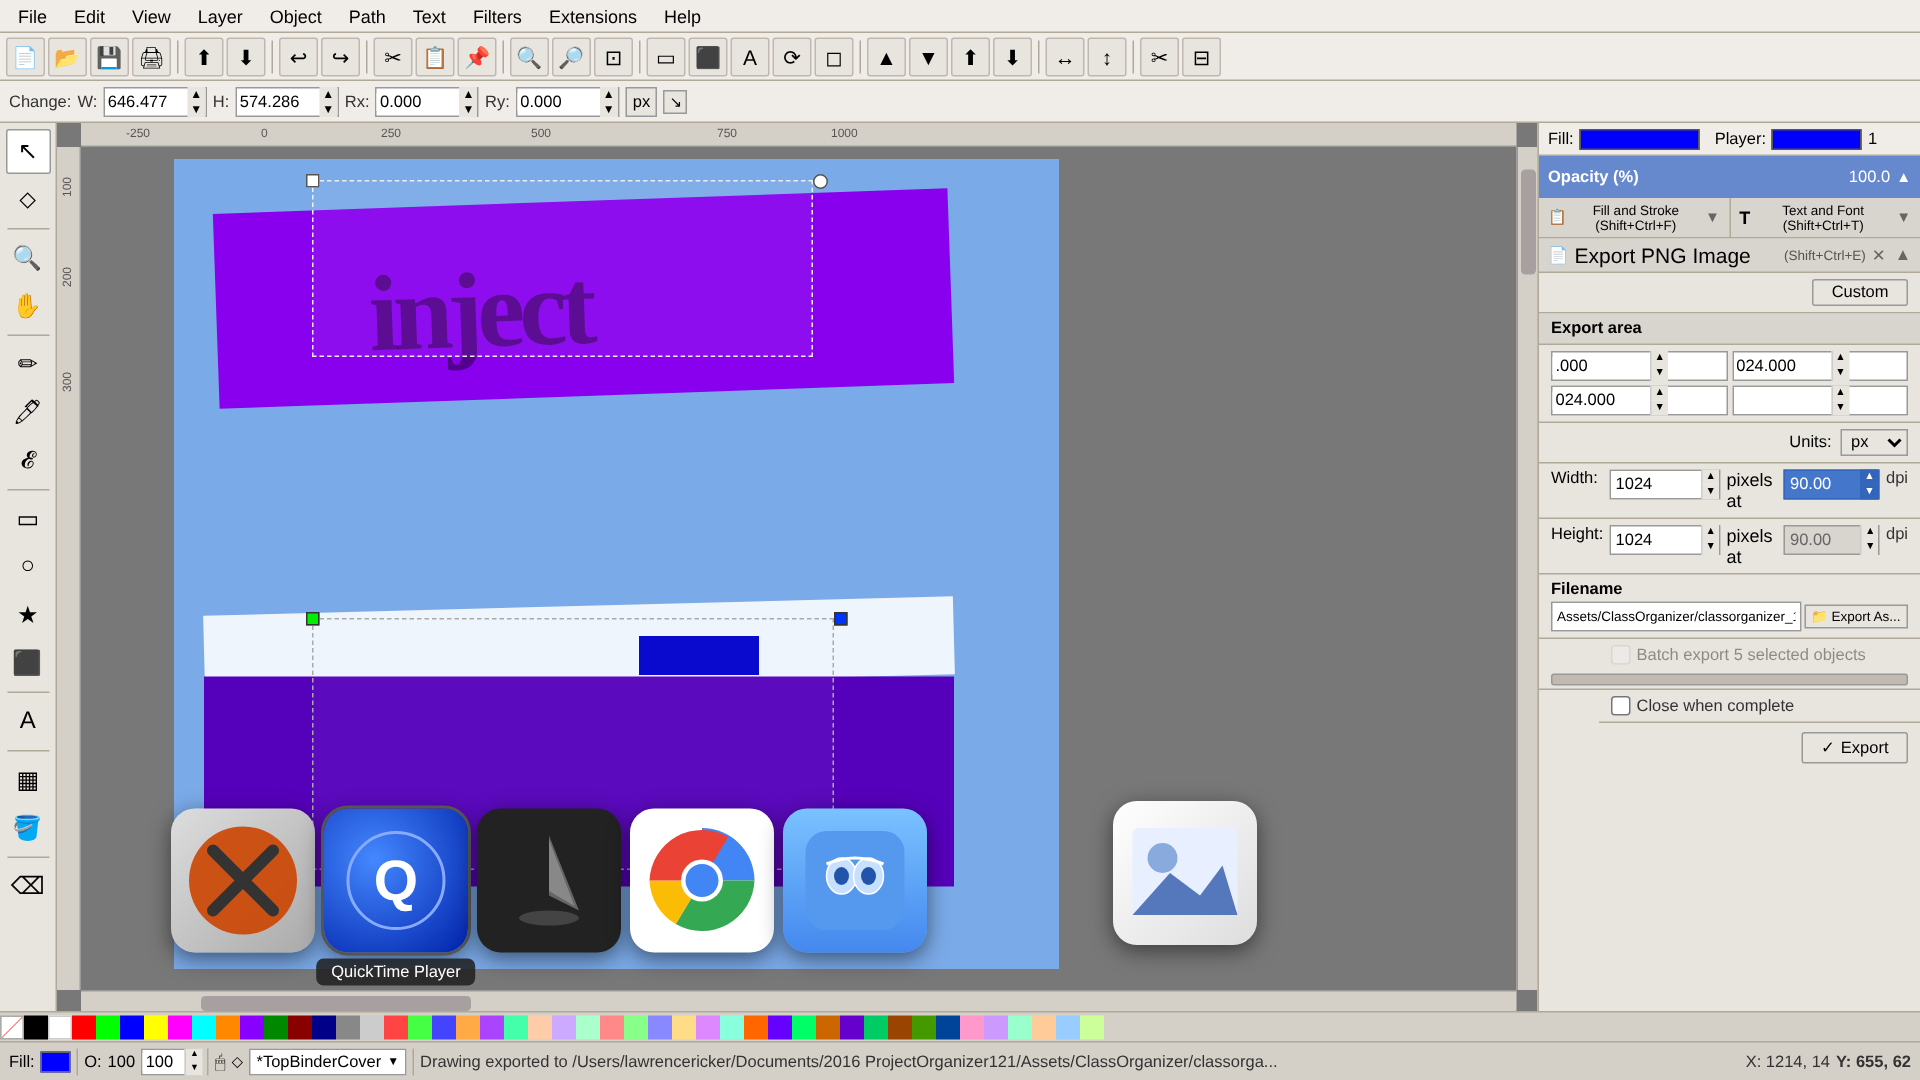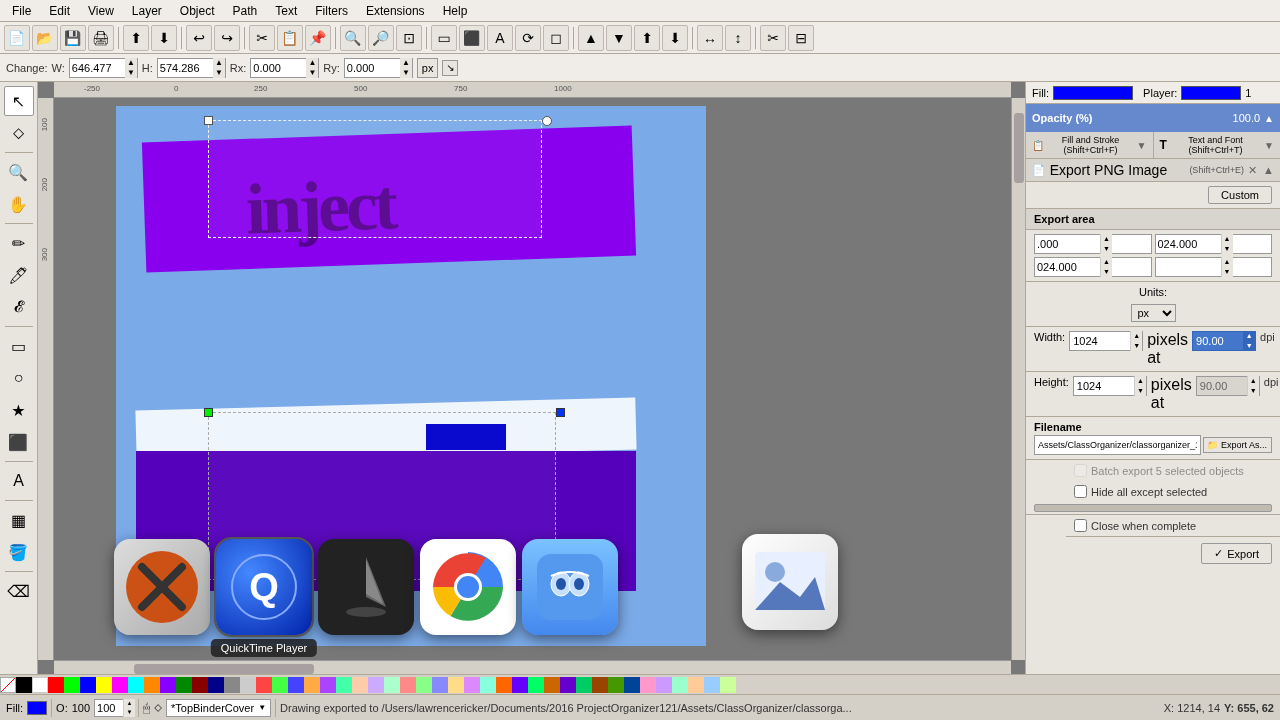--- a/index.html
+++ b/index.html
@@ -134,32 +134,32 @@
     }
 
     
     #coord-grid { display: grid; grid-template-columns: 1fr 1fr; gap: 2px; padding: 4px 8px; border-bottom: 1px solid #b0a898; }
     .coord-input-wrap { display: flex; align-items: center; background: #fff; border: 1px solid #999; height: 20px; }
     .coord-input { border: none; outline: none; width: 65px; font-size: 11px; padding: 0 2px; }
     .coord-spin { display: flex; flex-direction: column; }
     .coord-spin-btn { width: 12px; height: 10px; background: #e8e4de; border: none; cursor: pointer; font-size: 7px; line-height: 10px; text-align: center; border-left: 1px solid #ccc; }
 
     
-    #units-row { display: flex; align-items: center; padding: 4px 8px; gap: 6px; border-bottom: 1px solid #b0a898; flex-direction: column; }
+    #units-row { display: flex; align-items: center; padding: 4px 8px; gap: 6px; border-bottom: 1px solid #b0a898; }
     #units-label { font-size: 11px; }
     .units-select { background: #e8e4de; border: 1px solid #999; font-size: 11px; padding: 1px 2px; cursor: pointer; }
 
     
     .wh-row { display: flex; align-items: flex-start; padding: 4px 8px; gap: 4px; border-bottom: 1px solid #b0a898; }
     .wh-label { font-size: 11px; width: 45px; }
     .wh-input-wrap { display: flex; align-items: center; background: #fff; border: 1px solid #999; height: 20px; flex: 0 0 auto; }
     .wh-input { border: none; outline: none; width: 60px; font-size: 11px; padding: 0 3px; }
     .wh-spin { display: flex; flex-direction: column; }
     .wh-spin-btn { width: 12px; height: 10px; background: #e8e4de; border: none; cursor: pointer; font-size: 7px; line-height: 10px; text-align: center; border-left: 1px solid #ccc; }
-    .wh-mid { font-size: 16px; }
+    .wh-mid { font-size: 12px; }
     .wh-dpi-input-wrap { display: flex; align-items: center; background: #4477cc; border: 1px solid #3366bb; height: 20px; }
     .wh-dpi-input { border: none; outline: none; width: 50px; font-size: 11px; padding: 0 3px; background: #4477cc; color: #fff; }
     .wh-dpi-spin-btn { width: 12px; height: 10px; background: #3366bb; border: none; cursor: pointer; font-size: 7px; line-height: 10px; text-align: center; color: #fff; }
     .wh-dpi-grey-wrap { display: flex; align-items: center; background: #d8d4ce; border: 1px solid #999; height: 20px; }
     .wh-dpi-grey { border: none; outline: none; width: 50px; font-size: 11px; padding: 0 3px; background: #d8d4ce; color: #666; }
     .dpi-label { font-size: 11px; color: #333; }
 
     
     #filename-row { padding: 4px 8px; border-bottom: 1px solid #b0a898; }
     #filename-label { font-size: 11px; font-weight: bold; margin-bottom: 2px; }
@@ -325,21 +325,21 @@
     <div class="tool-btn" title="Eraser">⌫</div>
   </div>
 
   <div id="canvas-area" style="flex:1; position:relative; background:#787878; overflow:hidden;">
 
     <div id="ruler-top" style="position:absolute; top:0; left:16px; right:14px; height:16px; background:#d4d0c8; border-bottom:1px solid #999; overflow:hidden;">
       <span class="ruler-mark" style="left:30px;">-250</span>
       <span class="ruler-mark" style="left:120px;">0</span>
       <span class="ruler-mark" style="left:200px;">250</span>
       <span class="ruler-mark" style="left:300px;">500</span>
-      <span class="ruler-mark" style="left:400px;">750</span>
+      <span class="ruler-mark" style="left:424px;">750</span>
       <span class="ruler-mark" style="left:500px;">1000</span>
     </div>
 
     <div id="ruler-left" style="position:absolute; top:16px; left:0; width:16px; bottom:14px; background:#d4d0c8; border-right:1px solid #999; overflow:hidden;">
       <span class="ruler-vmark" style="top:20px; writing-mode:vertical-lr; transform:rotate(180deg); font-size:8px;">100</span>
       <span class="ruler-vmark" style="top:80px; writing-mode:vertical-lr; transform:rotate(180deg); font-size:8px;">200</span>
       <span class="ruler-vmark" style="top:150px; writing-mode:vertical-lr; transform:rotate(180deg); font-size:8px;">300</span>
     </div>
 
     <div id="canvas-content" style="position:absolute; top:16px; left:16px; right:14px; bottom:14px; overflow:hidden; cursor:crosshair;">
@@ -571,24 +571,20 @@
           <span>Export As...</span>
         </button>
       </div>
     </div>
 
     <div class="checkbox-row checkbox-disabled" style="display:flex; align-items:center; gap:4px; padding:4px 8px;">
       <input type="checkbox" id="batch-cb" disabled="" style="">
       <label for="batch-cb">Batch export 5 selected objects</label>
     </div>
 
-    <div class="checkbox-row" style="display:flex; align-items:center; gap:4px; padding:4px 8px;">
-      <input type="checkbox" id="hide-cb" style="">
-      <label for="hide-cb">Hide all except selected</label>
-    </div>
 
     <div id="progress-area" style="padding:2px 8px; border-bottom:1px solid #b0a898;">
       <div id="progress-bar" style="height:8px; background:#c0bab0; border:1px solid #999; border-radius:2px;"></div>
     </div>
 
     <div class="checkbox-row" style="display:flex; align-items:center; gap:4px; padding:4px 8px; border-bottom:1px solid #b0a898;">
       <input type="checkbox" id="close-cb" style="">
       <label for="close-cb">Close when complete</label>
     </div>
 

